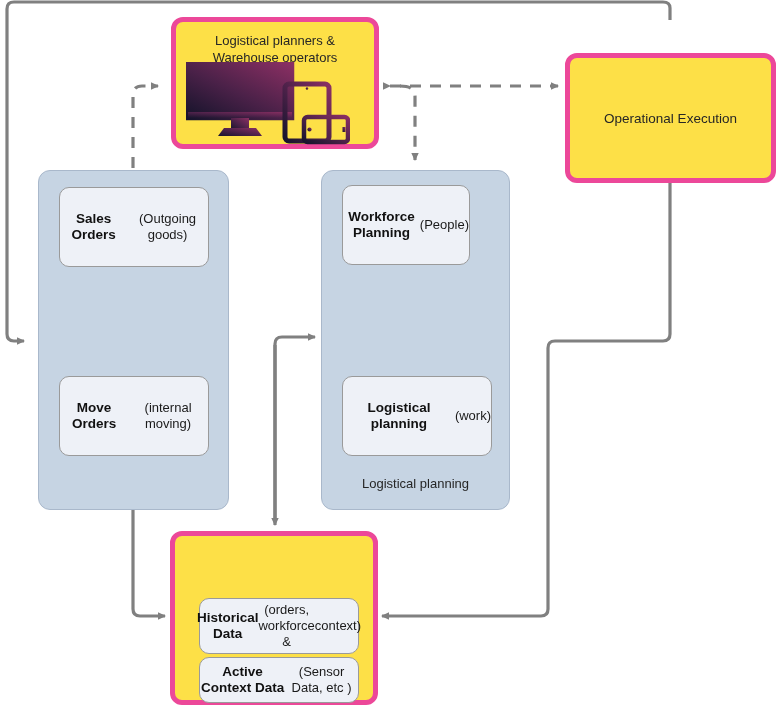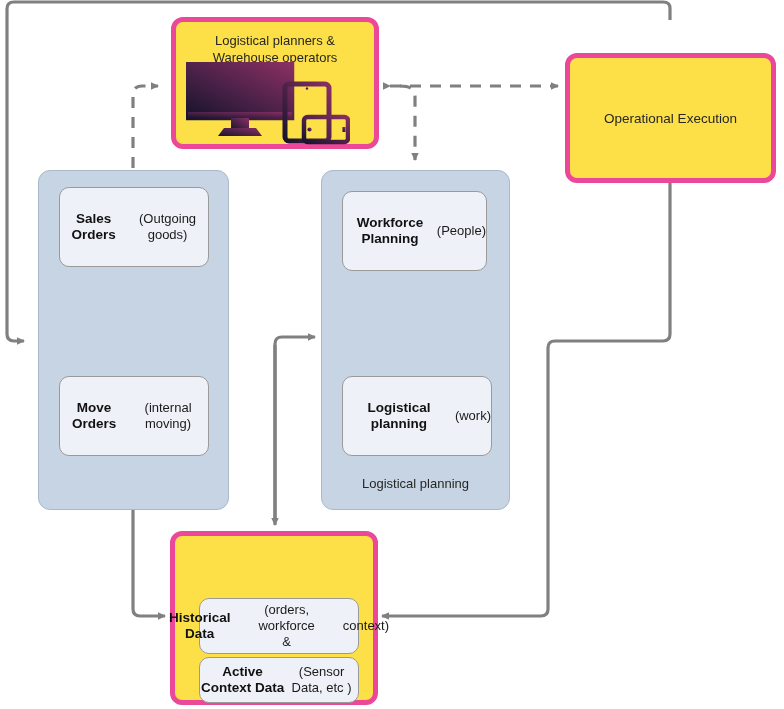--- a/index.html
+++ b/index.html
@@ -169,33 +169,33 @@
       <span class="title">Sales Orders</span>
       <span class="sub">(Outgoing  goods)</span>
     </div>
     <div class="card" style="left:20px; top:205px; width:150px; height:80px;">
       <span class="title">Move Orders</span>
       <span class="sub">(internal moving)</span>
     </div>
   </div>
 
   <div class="node box-group" style="left:321px; top:170px; width:189px; height:340px;">
-    <div class="card" style="left:20px; top:20px; width:145px; height:80px;">
+    <div class="card" style="left:20px; top:14px; width:128px; height:80px;">
       <span class="title">Workforce Planning</span>
       <span class="sub">(People)</span>
     </div>
     <div class="card" style="left:20px; top:205px; width:150px; height:80px;">
       <span class="title">Logistical planning</span>
       <span class="sub">(work)</span>
     </div>
     <div class="group-caption" style="top:305px;">Logistical planning</div>
   </div>
 
   <div class="node box-plain" style="left:170px; top:531px; width:208px; height:174px;">
-    <div class="card" style="left:24px; top:62px; width:160px; height:56px;gap:28px;">
+    <div class="card" style="left:24px; top:62px; width:160px; height:56px;">
       <span class="title">Historical Data</span>
       <span class="sub">(orders, workforce &amp;</span>
       <span class="sub">context)</span>
     </div>
     <div class="card" style="left:24px; top:121px; width:160px; height:46px;">
       <span class="title">Active Context Data</span>
       <span class="sub">(Sensor Data, etc )</span>
     </div>
   </div>
 

